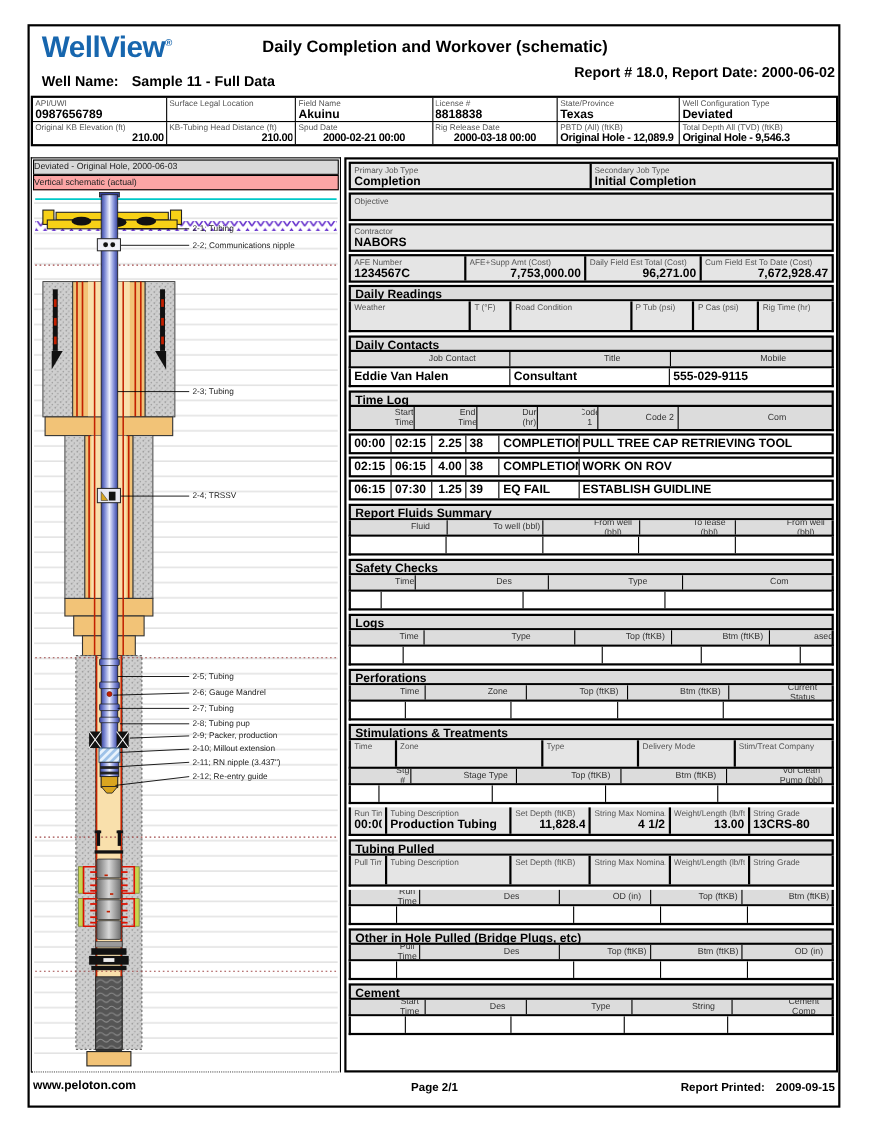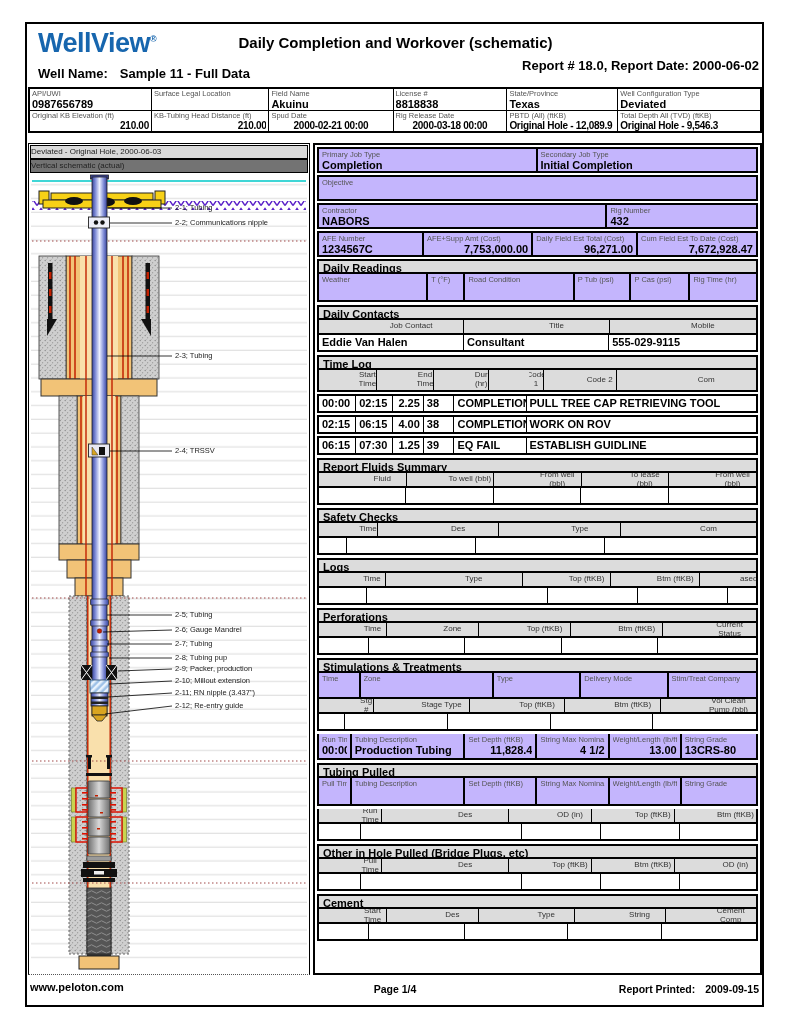--- a/index.html
+++ b/index.html
@@ -19,26 +19,26 @@
   .it-cell{border-right:1px solid #000;padding:0 2px;box-sizing:border-box;overflow:hidden;}
   .it-cell:last-child{border-right:none;}
   .lbl{font-size:7.5px;color:#555;line-height:9px;white-space:nowrap;overflow:hidden;}
   .val{font-size:11px;font-weight:bold;line-height:13px;white-space:nowrap;overflow:hidden;}
   .ival{font-size:10px;font-weight:bold;line-height:12px;white-space:nowrap;letter-spacing:-0.3px;overflow:hidden;}
   .r{text-align:right;}.c{text-align:center;}
   
   #schem{position:absolute;left:28px;top:143px;width:282px;height:832px;border:1px solid #000;border-bottom:1px dotted #555;box-sizing:border-box;overflow:hidden;}
   .schem-bar{position:relative;z-index:2;margin:1px 1px 0 1px;height:12px;border:1px solid #000;font-size:8px;line-height:12px;color:#222;}
   #schem-bar1{background:#D9D9D9;}
-  #schem-bar2{background:#737373;margin-top:0;}
+  #schem-bar2{background:#fca5a5;margin-top:0;}
   #schem-svg{position:absolute;left:0;top:0;z-index:1;}
   .slabel{position:absolute;left:146px;z-index:3;font-size:7.5px;color:#222;white-space:nowrap;}
   
   #rp{position:absolute;left:313px;top:143px;width:449px;height:832px;border:2px solid #000;box-sizing:border-box;padding:2px;overflow:hidden;background:#fff;}
-  .fbox{border:2px solid #000;display:flex;margin-bottom:2px;height:26px;box-sizing:border-box;background:#c4b5fd;}
+  .fbox{border:2px solid #000;display:flex;margin-bottom:2px;height:26px;box-sizing:border-box;background:#e5e5e5;}
   .fbox.h28{height:28px;justify-content:space-between;}
   .fcell{border-right:2px solid #000;padding:1px 3px;box-sizing:border-box;overflow:hidden;}
   .fcell:last-child{border-right:none;}
   .sec{margin-bottom:3px;}
   .shead{border:2px solid #000;background:#DCDCDC;font-size:11px;font-weight:bold;padding:0 4px;height:15px;line-height:15px;box-sizing:border-box;}
   .thead{border:2px solid #000;border-top:none;display:flex;background:#DCDCDC;}
   .th{font-size:8px;color:#333;border-right:1px solid #000;box-sizing:border-box;display:flex;align-items:center;justify-content:center;text-align:center;line-height:1.1;padding:1px 1px;overflow:hidden;margin-left:40px;}
   .th:last-child{border-right:none;}
   .th.h20{height:20px;}
   .th.h13{height:13px;}
@@ -374,24 +374,20 @@
         <div class="lbl">Objective</div>
         <div class="val"></div>
       </div>
   </div>
 
   <div class="fbox">
     <div class="fcell" style="width:66%">
         <div class="lbl">Contractor</div>
         <div class="val">NABORS</div>
       </div>
-    <div class="fcell" style="width:34%">
-        <div class="lbl">Rig Number</div>
-        <div class="val">432</div>
-      </div>
   </div>
 
   <div class="fbox">
     <div class="fcell" style="width:24%">
         <div class="lbl">AFE Number</div>
         <div class="val">1234567C</div>
       </div>
     <div class="fcell" style="width:25%">
         <div class="lbl">AFE+Supp Amt (Cost)</div>
         <div class="val r">7,753,000.00</div>
@@ -687,14 +683,14 @@
       <div class="td" style="width:22%"></div>
       <div class="td" style="width:23.5%"></div>
       <div class="td" style="width:21.5%"></div>
       <div class="td" style="width:21.5%"></div>
     </div>
   </div>
 
 </div>
 
 <div id="footer-site">www.peloton.com</div>
-<div id="footer-page">Page  1/4</div>
+<div id="footer-page">Page  2/1</div>
 <div id="footer-printed"><span>Report Printed:</span><span class="fp-date">2009-09-15</span></div>
 
 </body></html>

